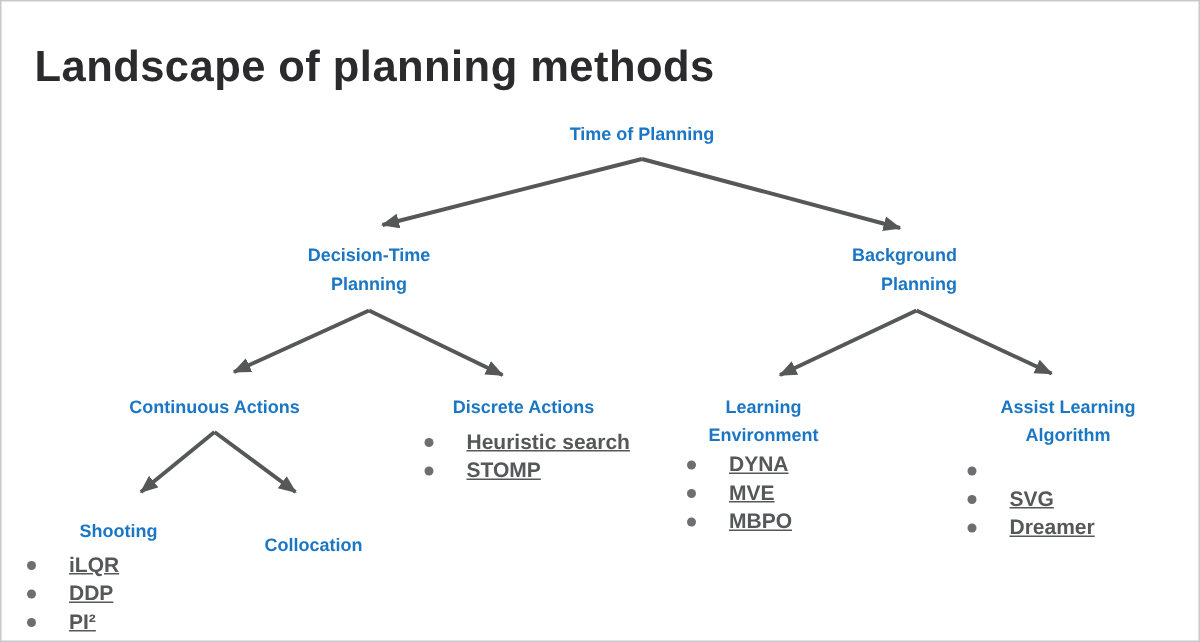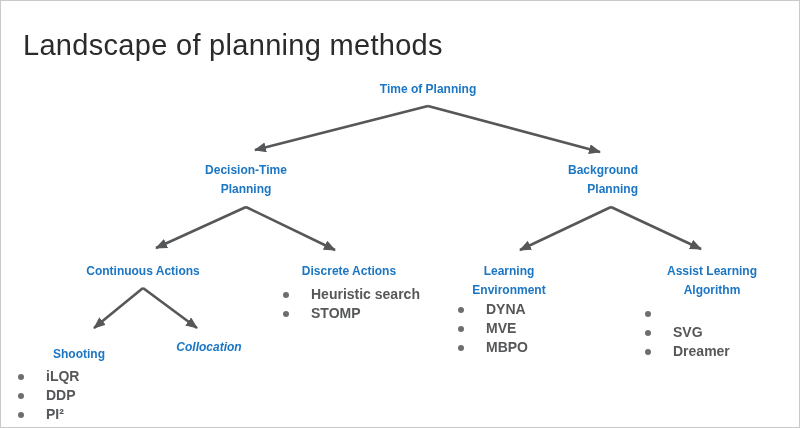--- a/index.html
+++ b/index.html
@@ -12,21 +12,21 @@
     box-sizing: border-box;
     overflow: hidden;
     font-family: "Liberation Sans", sans-serif;
   }
   .title {
     position: absolute;
     left: 22px;
     top: 28px;
     margin: 0;
     font-size: 29px;
-    font-weight: 400;
+    font-weight: 700;
     letter-spacing: 0.3px;
     color: #2b2b2d;
     white-space: nowrap;
   }
   .edges {
     position: absolute;
     left: 0; top: 0;
     width: 800px; height: 428px;
     pointer-events: none;
   }
@@ -41,21 +41,21 @@
   }
   .one-line { white-space: nowrap; }
   .n-root        { left: 427px; top: 79px;  }
   .n-decision    { left: 245px; top: 160px; width: 116px; }
   .n-background  { left: 589px; top: 160px; width: 96px; text-align: right;  }
   .n-continuous  { left: 142px; top: 261px; }
   .n-discrete    { left: 348px; top: 261px; }
   .n-simulate    { left: 508px; top: 261px; width: 100px; }
   .n-assist      { left: 711px; top: 261px; width: 120px; }
   .n-shooting    { left: 78px;  top: 344px; }
-  .n-collocation { left: 208px; top: 337px; font-style: italic; }
+  .n-collocation { left: 208px; top: 353px; }
   .list { position: absolute; }
   .l-shooting    { left: 17px;  top: 366px; }
   .l-collocation { left: 147px; top: 366px; }
   .l-discrete    { left: 282px; top: 284px; }
   .l-simulate    { left: 457px; top: 299px; }
   .l-assist      { left: 644px; top: 303px; }
   .li {
     display: flex;
     align-items: center;
     height: 19px;
@@ -67,20 +67,21 @@
     background: #6d6e71;
     margin-right: 22px;
     flex: 0 0 auto;
   }
   .li-text {
     font-size: 14px;
     font-weight: bold;
     color: #565759;
     white-space: nowrap;
     line-height: 19px;
+    text-decoration: underline;
   }
 </style>
 </head>
 <body>
 
 <div class="canvas">
 
   <h1 class="title">Landscape of planning methods</h1>
 
   <svg class="edges" width="800" height="428" viewBox="0 0 800 428" xmlns="http://www.w3.org/2000/svg">

